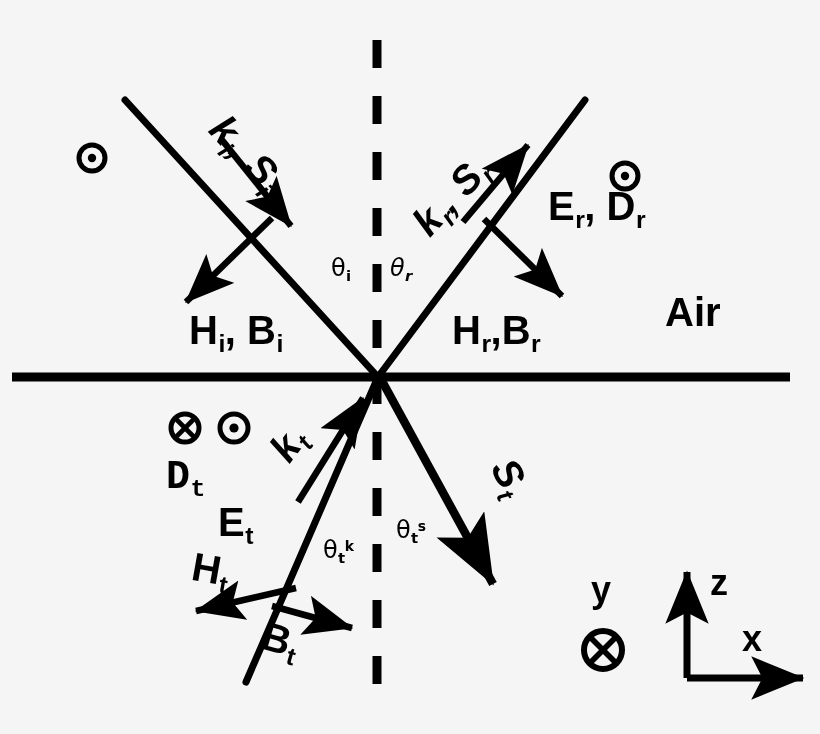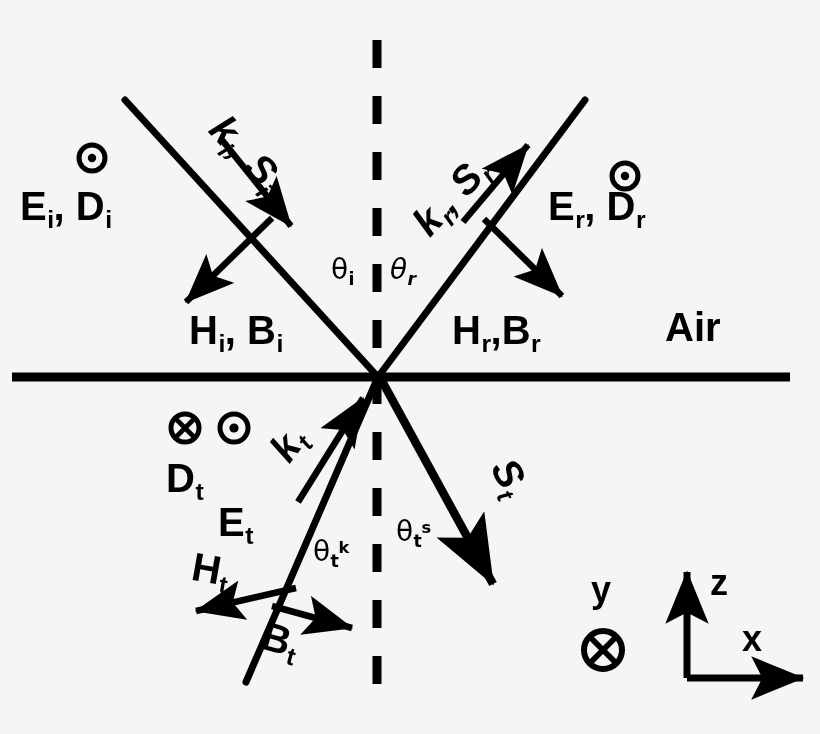--- a/index.html
+++ b/index.html
@@ -42,21 +42,21 @@
   }
   .lbl sup {
     font-size: 0.58em;
     font-weight: bold;
     vertical-align: baseline;
     position: relative;
     top: -0.52em;
   }
   .big   { font-size: 40px; }
   .ray   { font-size: 40px; font-style: italic; }
-  .theta { font-size: 28px; font-family: "DejaVu Sans", sans-serif; font-weight: normal; }
+  .theta { font-size: 24px; font-family: "DejaVu Sans", sans-serif; font-weight: normal; }
   .axis  { font-size: 36px; }
 </style>
 </head>
 <body>
 
 <div id="stage" style="background: rgb(245, 245, 245);">
 
   <svg id="diagram-svg" viewBox="0 0 820 734">
     <defs>
       <marker id="ah" markerWidth="9" markerHeight="9" refX="7.4" refY="3.1" orient="auto" markerUnits="strokeWidth">
@@ -117,24 +117,20 @@
       <circle cx="234" cy="428" r="4.6" fill="#000"></circle>
     </g>
 
     <g>
       <circle cx="603" cy="650" r="19" fill="none" stroke="#000" stroke-width="6"></circle>
       <line x1="589.5" y1="636.5" x2="616.5" y2="663.5" stroke="#000" stroke-width="5.6"></line>
       <line x1="616.5" y1="636.5" x2="589.5" y2="663.5" stroke="#000" stroke-width="5.6"></line>
     </g>
   </svg>
 
-  <div class="lbl big" style="left:20px; top:186px;">
-    <span>E</span><sub>i</sub>,
-    <span>D</span><sub>i</sub>
-  </div>
 
   <div class="lbl ray" style="left:232px; top:108px; transform:rotate(47deg); transform-origin:left top;">
     <span>k</span><sub>i</sub>,
     <span>S</span><sub>i</sub>
   </div>
 
   <div class="lbl big" style="left:189px; top:310px;">
     <span>H</span><sub>i</sub>,
     <span>B</span><sub>i</sub>
   </div>
@@ -154,43 +150,43 @@
 
   <div class="lbl big" style="left:548px; top:186px;">
     <span>E</span><sub>r</sub>,
     <span>D</span><sub>r</sub>
   </div>
 
   <div class="lbl big" style="left:452px; top:310px;">
     <span>H</span><sub>r</sub>,<span>B</span><sub>r</sub>
   </div>
 
-  <div class="lbl big" style="left:665px; top:307px;">Air</div>
+  <div class="lbl big" style="left:665px; top:292px;">Air</div>
 
 
   <div class="lbl ray" style="left:262px; top:444px; transform:rotate(-53deg); transform-origin:left top;">
     <span>k</span><sub>t</sub>
   </div>
 
-  <div class="lbl big" style="left:166px; top:458px;">
+  <div class="lbl big" style="left:166px; top:458px;font-family:Liberation Mono, monospace;">
     <span>D</span><sub>t</sub>
   </div>
   <div class="lbl big" style="left:218px; top:458px;margin-top:44px;">
     <span>E</span><sub>t</sub>
   </div>
 
   <div class="lbl big" style="left:196px; top:546px; transform:rotate(10deg); transform-origin:left top;">
     <span>H</span><sub>t</sub>
   </div>
 
   <div class="lbl big" style="left:268px; top:615px; transform:rotate(16deg); transform-origin:left top;">
     <span>B</span><sub>t</sub>
   </div>
 
-  <div class="lbl theta" style="left:313px; top:538px;">
+  <div class="lbl theta" style="left:323px; top:538px;">
     <span>θ</span><sub>t</sub><sup>k</sup>
   </div>
 
   <div class="lbl theta" style="left:396px; top:518px;">
     <span>θ</span><sub>t</sub><sup>s</sup>
   </div>
 
   <div class="lbl ray" style="left:520px; top:452px; transform:rotate(62deg); transform-origin:left top;">
     <span>S</span><sub>t</sub>
   </div>

